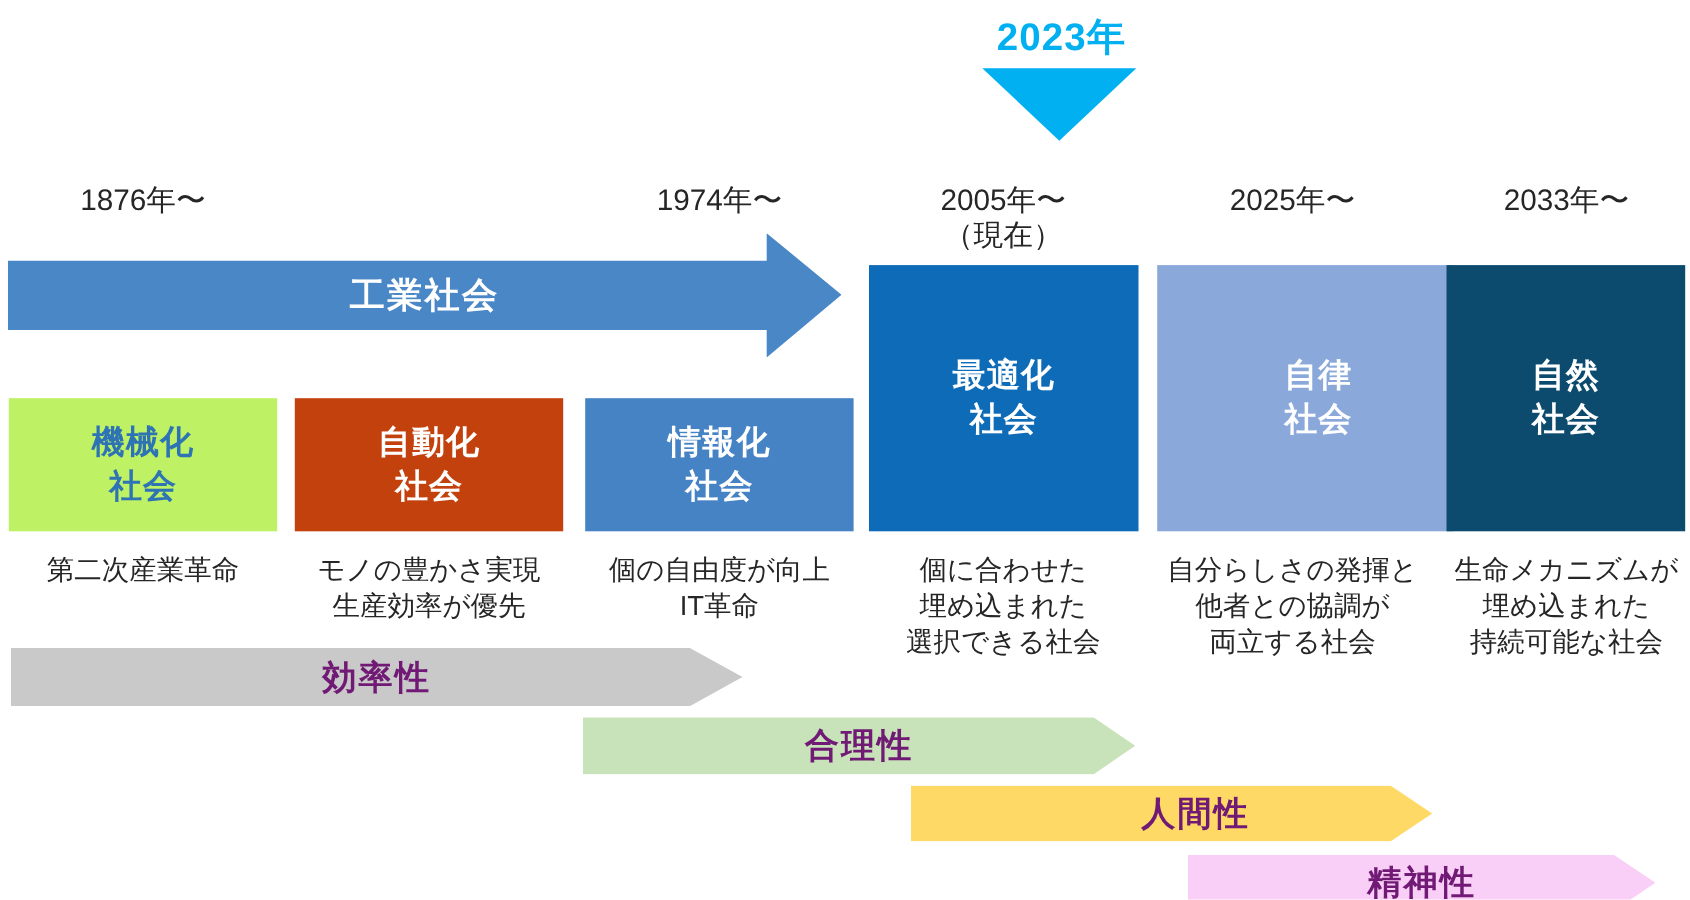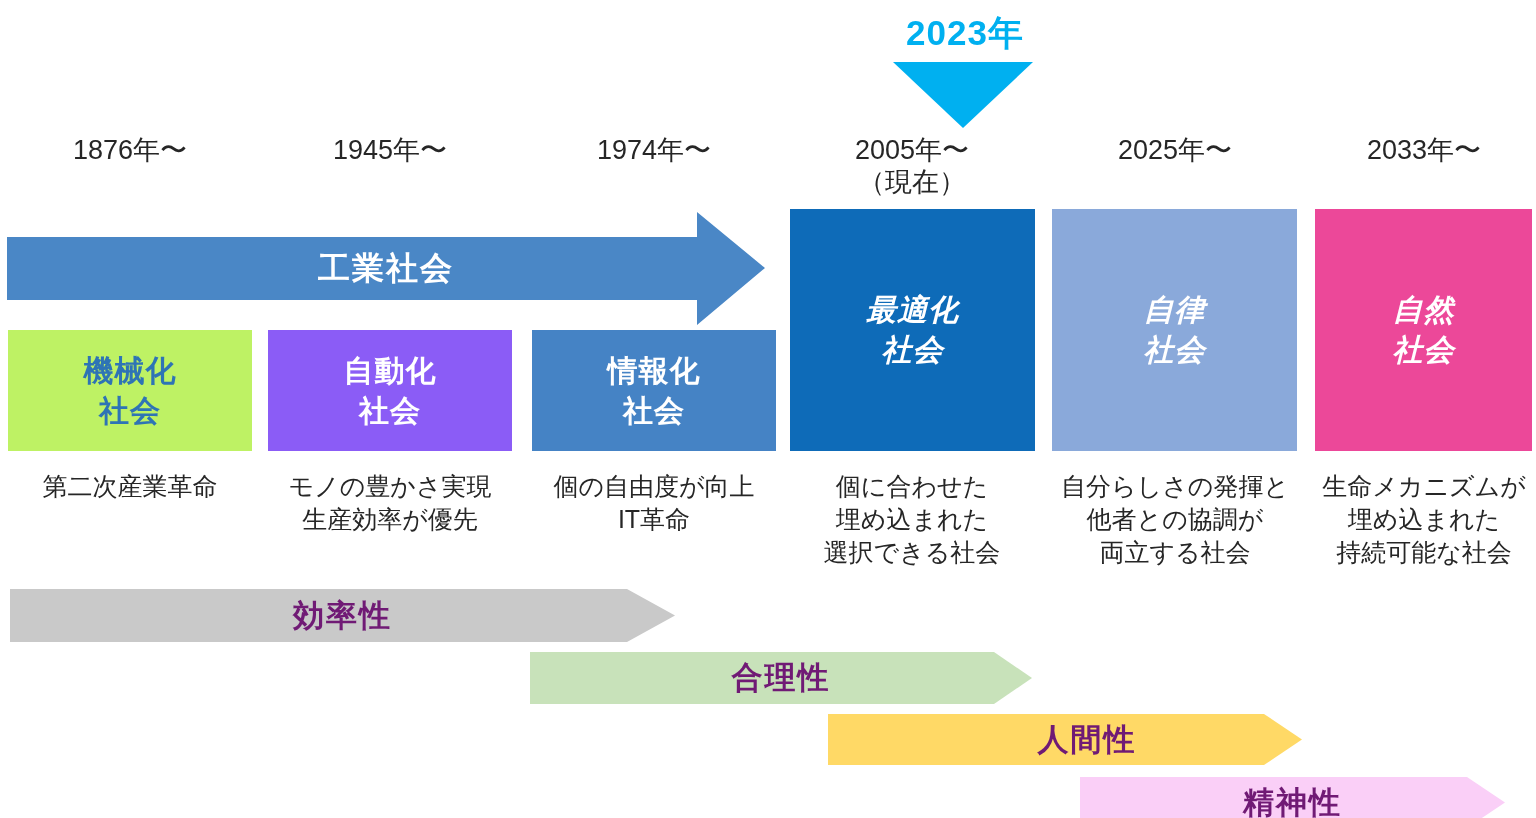--- a/index.html
+++ b/index.html
@@ -1,20 +1,20 @@
 <!DOCTYPE html>
 <html><head>
 <meta charset="utf-8">
 <style>
   html,body{margin:0;padding:0;background:#ffffff;}
   body{font-family:"Liberation Sans",sans-serif;}
   .stage{position:relative;width:1536px;height:818px;background:#ffffff;overflow:hidden;}
 
   .abs{position:absolute;}
-  .pre{white-space:pre-line;}
+  .pre{white-space:pre-line;margin-top:32px;}
 
   
   .marker-label{left:860px;top:10px;width:210px;text-align:center;
     font-size:35px;font-weight:bold;letter-spacing:1px;}
   .marker-triangle{left:893px;top:62px;width:0;height:0;
     border-left:70px solid transparent;border-right:70px solid transparent;
     border-top:66px solid #00B0F0;}
 
   
   .year{top:134px;width:260px;text-align:center;font-size:27px;font-weight:500;
@@ -26,27 +26,27 @@
   .ind-arrow{left:7px;top:212px;width:758px;height:113px;background:#4A87C6;
     clip-path:polygon(0 25px,690px 25px,690px 0,758px 56px,690px 113px,690px 88px,0 88px);
     display:flex;align-items:center;justify-content:center;}
   .ind-arrow span{display:block;width:690px;text-align:center;color:#ffffff;
     font-size:32px;font-weight:bold;letter-spacing:2px;}
 
   
   .box{display:flex;align-items:center;justify-content:center;text-align:center;
     font-size:30px;font-weight:bold;line-height:40px;color:#ffffff;letter-spacing:1px;}
   .box.short{top:330px;height:121px;}
-  .box.tall{top:209px;height:242px;font-style:italic;}
+  .box.tall{top:209px;height:242px;}
   .box.b1{left:8px;width:244px;background:#bef264;color:#2E74B5;}
-  .box.b2{left:268px;width:244px;background:#8b5cf6;}
+  .box.b2{left:268px;width:244px;background:#c2410c;}
   .box.b3{left:532px;width:244px;background:#4583C5;}
   .box.b4{left:790px;width:245px;background:#0E6BB8;}
-  .box.b5{left:1052px;width:245px;background:#8AA9DA;}
-  .box.b6{left:1315px;width:217px;background:#ec4899;}
+  .box.b5{left:1052px;width:245px;background:#8AA9DA;padding-left:24px;}
+  .box.b6{left:1315px;width:217px;background:#0c4a6e;}
 
   
   .desc{top:470px;width:280px;text-align:center;font-size:25px;font-weight:500;
     line-height:33px;color:#262626;}
   .desc.c1{left:-10px;} .desc.c2{left:250px;} .desc.c3{left:514px;}
   .desc.c4{left:772px;} .desc.c5{left:1035px;} .desc.c6{left:1284px;}
 
   
   .varrow{display:flex;align-items:center;justify-content:center;
     font-size:31px;font-weight:bold;color:#701a75;letter-spacing:2px;
@@ -59,21 +59,20 @@
 </style>
 </head>
 <body>
 
 <div class="stage">
 
   <div class="abs marker-label" style="color: rgb(0, 176, 240);">2023年</div>
   <div class="abs marker-triangle" style="border-top-color: rgb(0, 176, 240);"></div>
 
   <div class="abs year c1 pre">1876年〜</div>
-  <div class="abs year c2 pre">1945年〜</div>
   <div class="abs year c3 pre">1974年〜</div>
   <div class="abs year c4 pre">2005年〜
 （現在）</div>
   <div class="abs year c5 pre">2025年〜</div>
   <div class="abs year c6 pre">2033年〜</div>
 
   <div class="abs ind-arrow" style="background-color: rgb(74, 135, 198);">
     <span>工業社会</span>
   </div>
 

